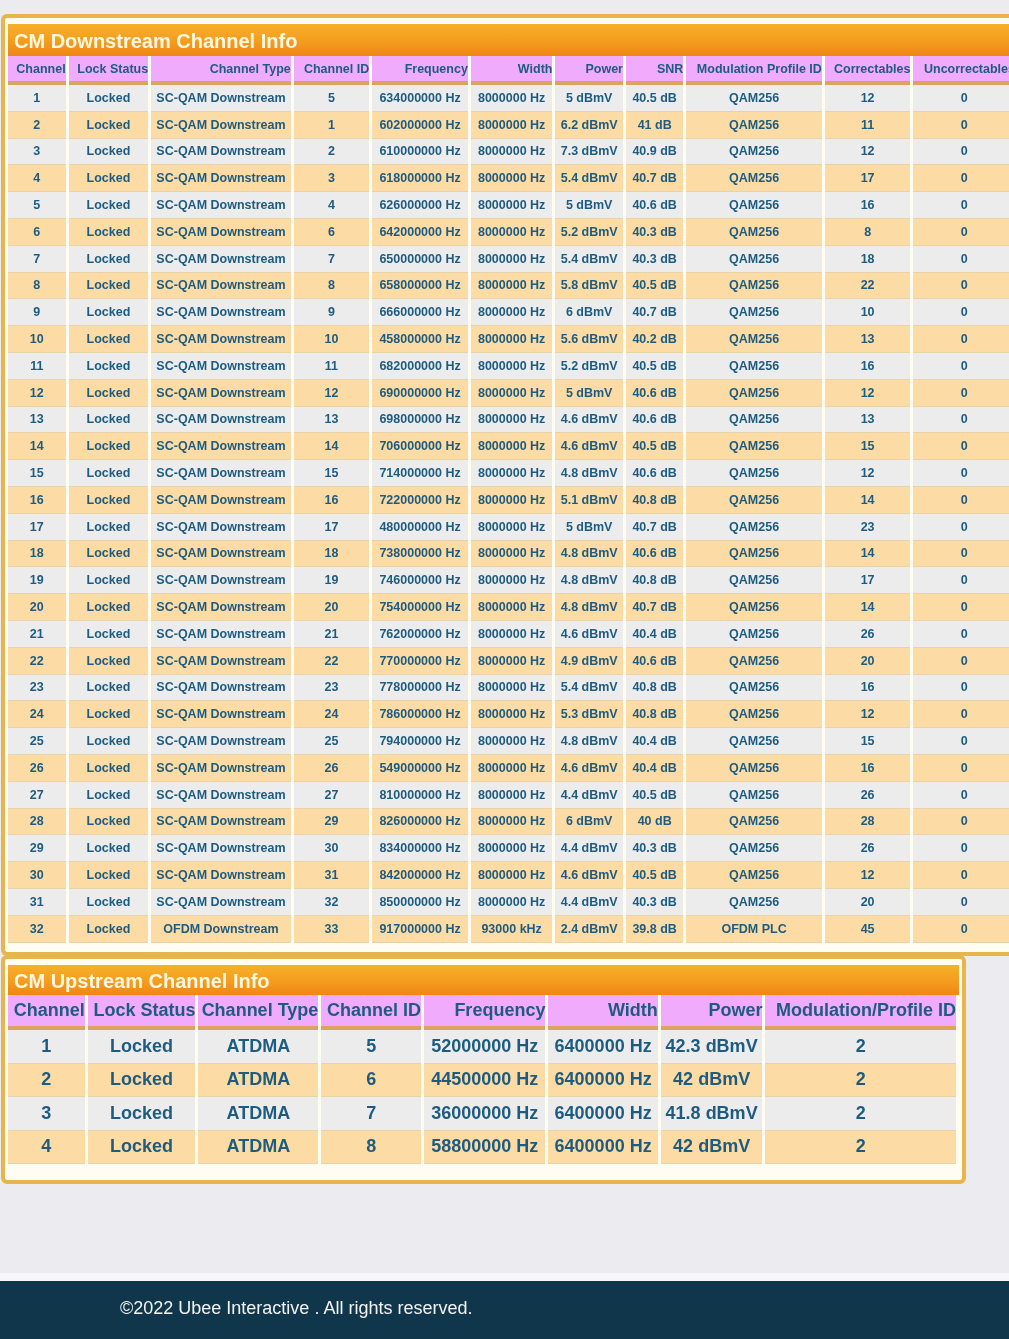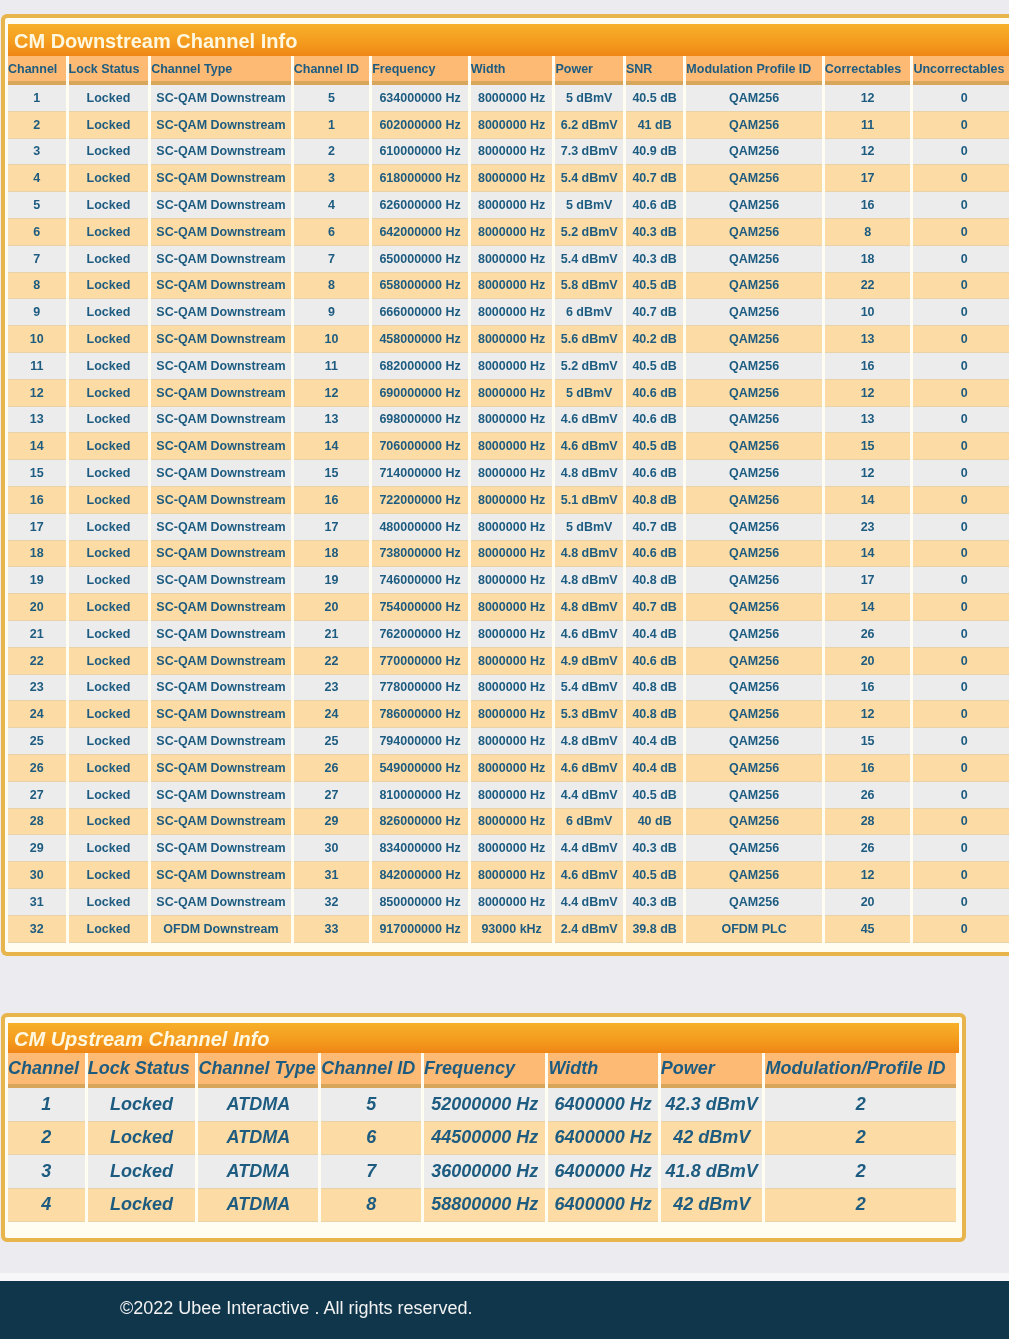--- a/index.html
+++ b/index.html
@@ -10,44 +10,44 @@
     position: relative;
   }
   .panel {
     position: absolute;
     border: 4px solid #e8b44c;
     border-radius: 6px;
     background: #fffdf2;
     padding: 6px 3px 6px 3px;
   }
   #ds-panel { left: 1px; top: 14px; width: 1020px; height: 942px; border-right: none; border-radius: 6px 0 0 6px; }
-  #us-panel { left: 1px; top: 1013px; width: 965px; height: 229px; font-style: italic; }
+  #us-panel { left: 1px; top: 955px; width: 965px; height: 229px; }
   .panel-title {
     background: linear-gradient(to bottom, #f7b02a 0%, #f49a1d 60%, #ef8616 100%);
     color: #fff8e0;
     font-weight: bold;
     font-size: 20px;
     height: 32px;
     line-height: 34px;
     padding-left: 6px;
     white-space: nowrap;
   }
   #us-panel .panel-title { height: 30px; line-height: 32px; }
   table {
     border-collapse: separate;
     border-spacing: 3px 0;
     margin-left: -3px;
   }
   th {
-    background: #fdba74;
+    background: #f0abfc;
     color: #1d5c80;
     font-weight: bold;
     border-bottom: 4px solid #d8a65a;
     white-space: nowrap;
-    text-align: left;
+    text-align: right;
   }
   td {
     color: #1d5c80;
     font-weight: bold;
     text-align: center;
     white-space: nowrap;
     border-bottom: 1px solid #e8d2a8;
   }
   tr.odd td { background: #ececec; }
   tr.even td { background: #fddba5; }

